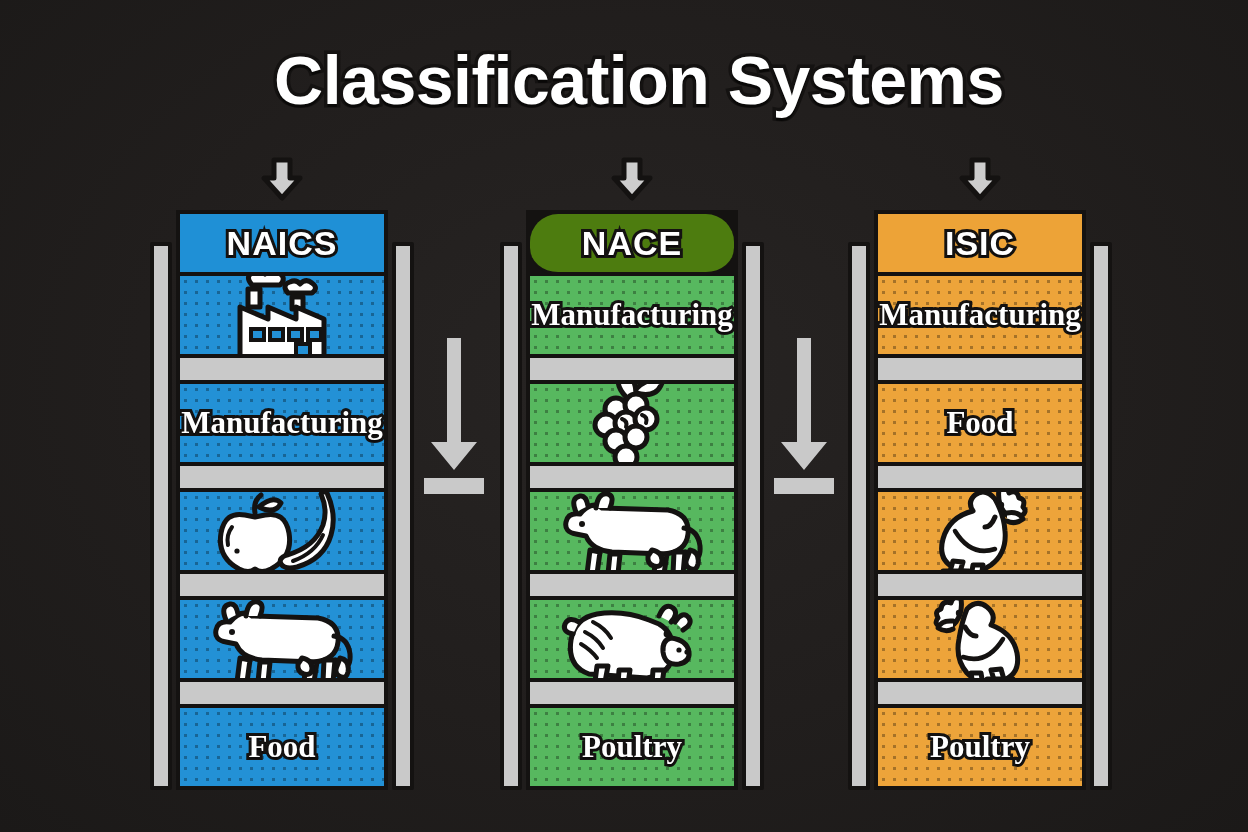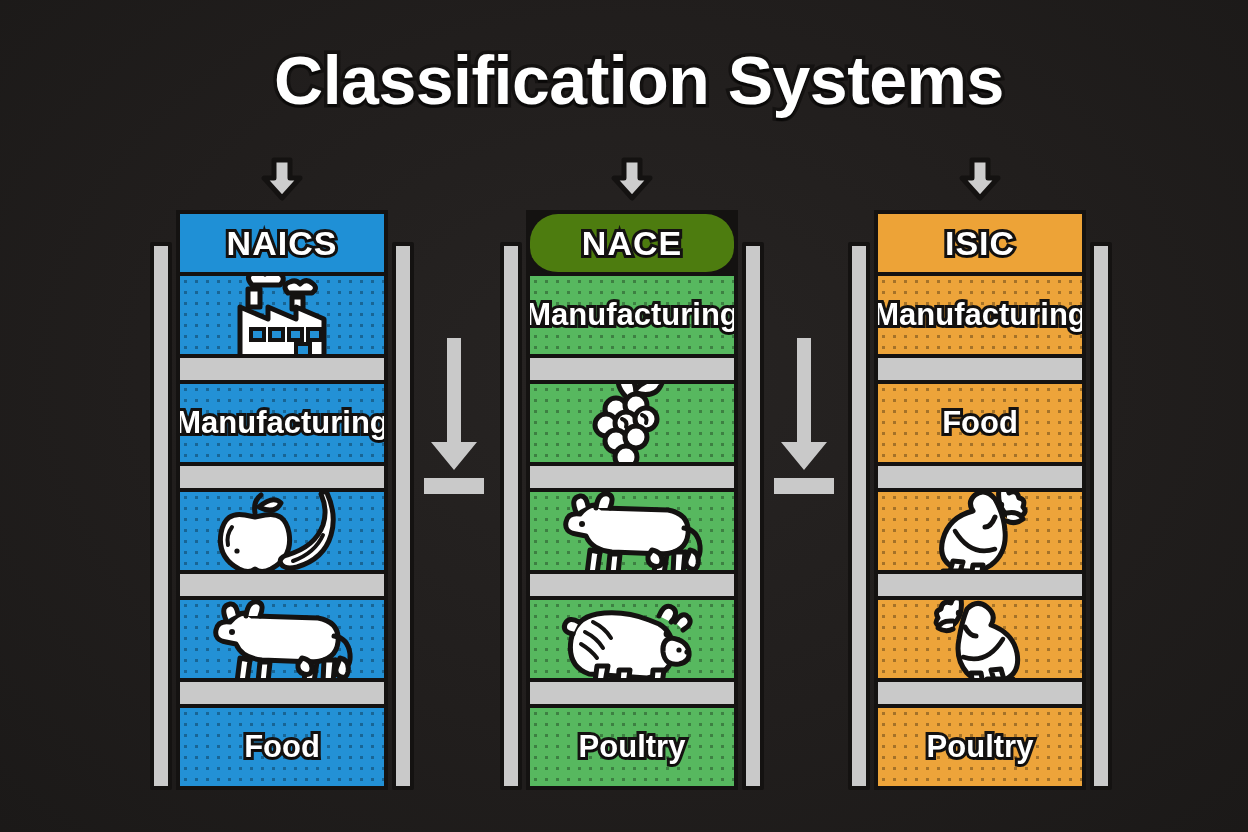--- a/index.html
+++ b/index.html
@@ -146,20 +146,21 @@
   }
   .cell .label {
     position: relative;
     z-index: 2;
     font-size: 31px;
     font-weight: bold;
     color: #fff;
     -webkit-text-stroke: 6px #141211;
     paint-order: stroke fill;
     text-shadow: 0 2px 0 rgba(0,0,0,.4);
+    font-family: Liberation Serif, serif;
   }
   .cell .icon {
     position: relative;
     z-index: 2;
     display: block;
   }
 
   
   .c-blue   .cell-header { background: #1f90d6; }
   .c-blue   .cell        { background: #2391d6; }

